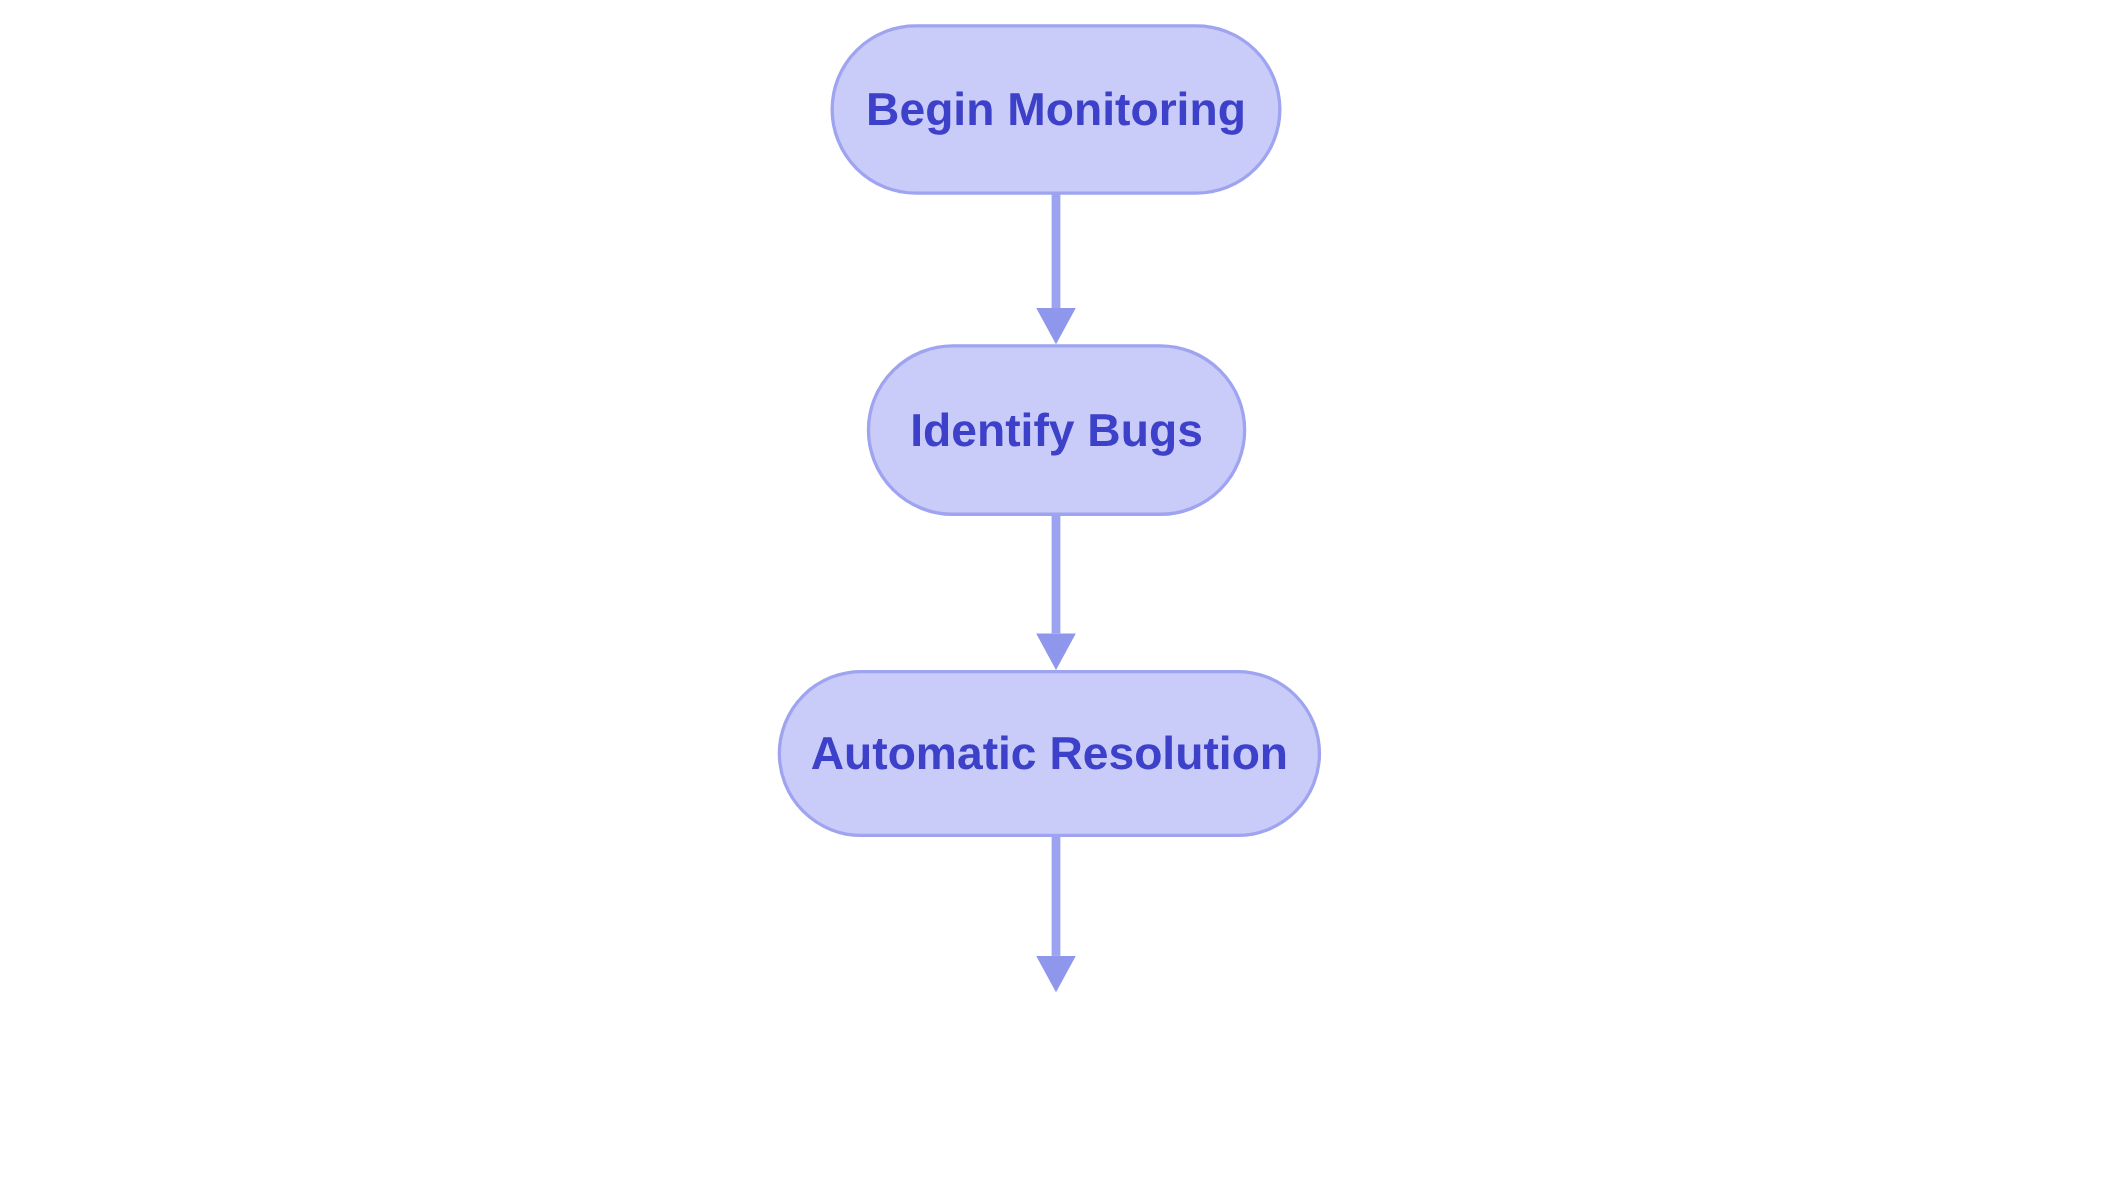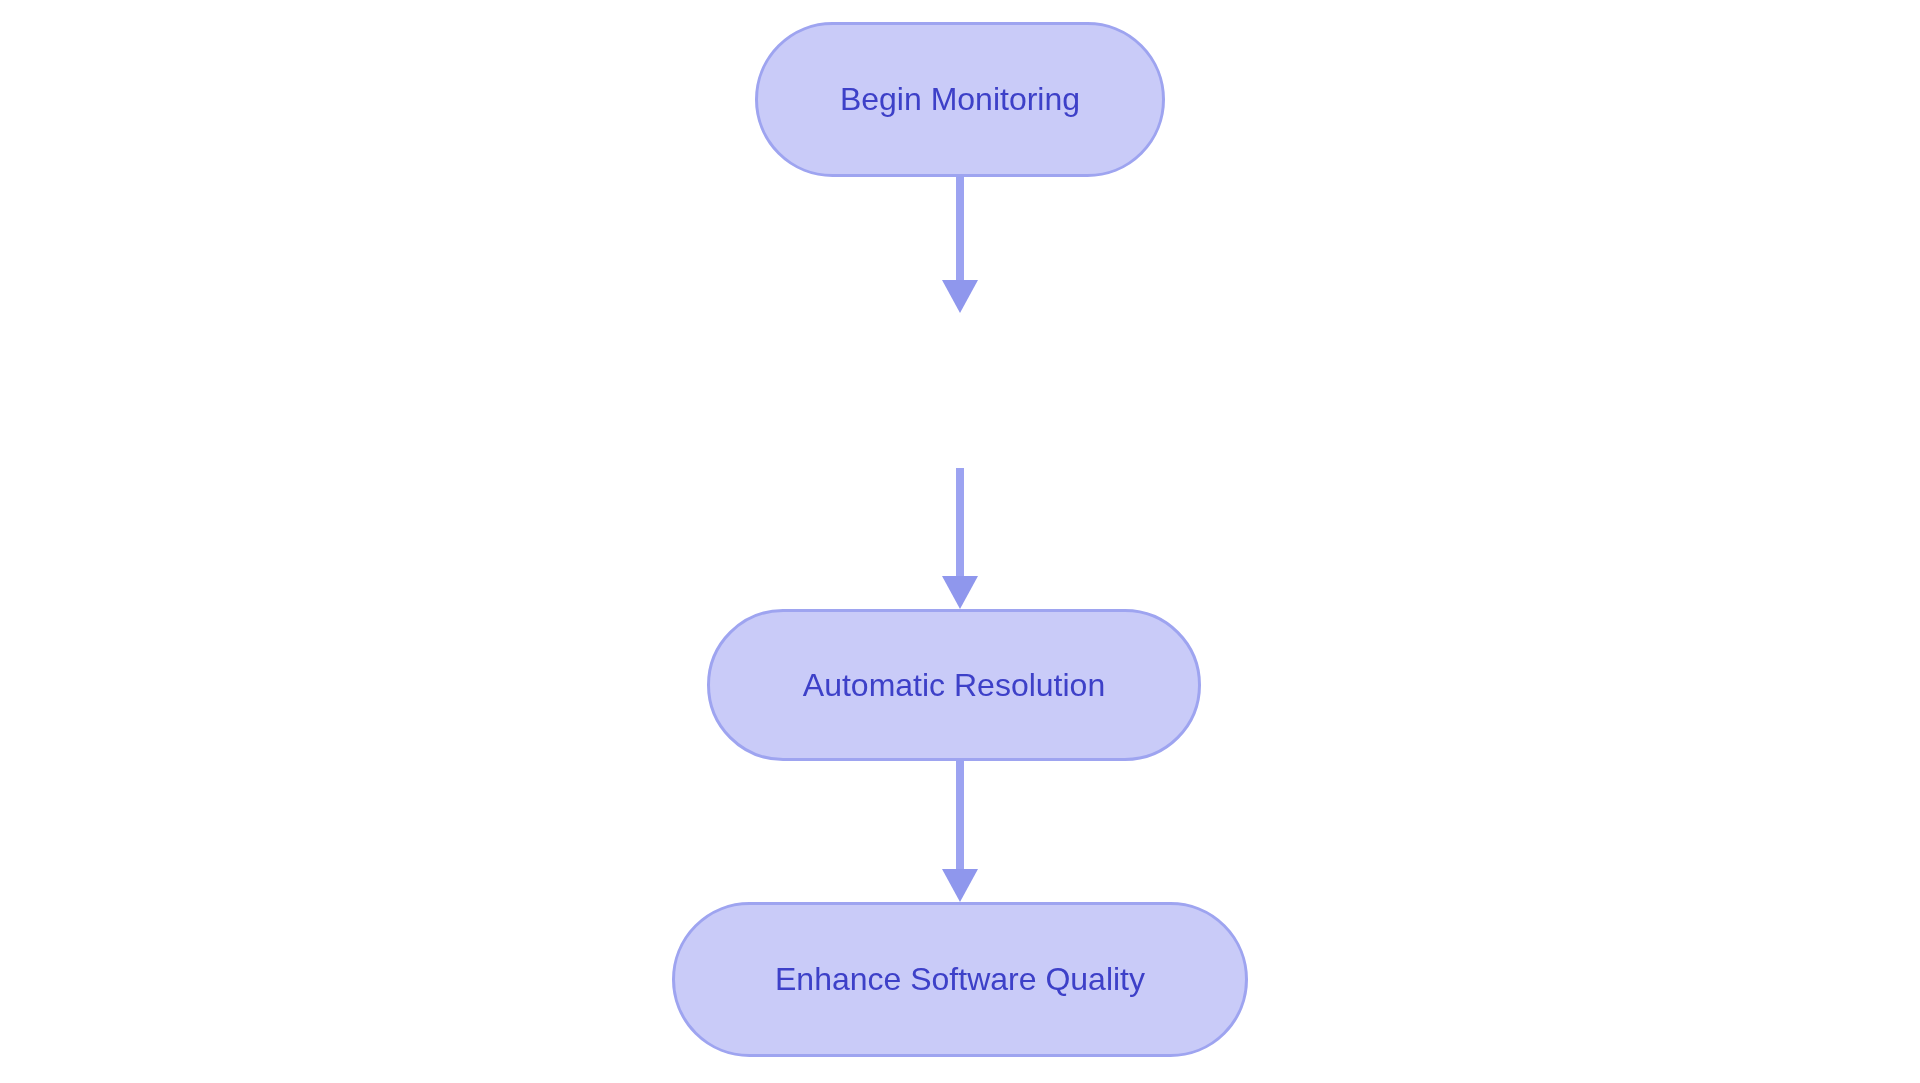--- a/index.html
+++ b/index.html
@@ -20,22 +20,22 @@
     box-sizing: border-box;
     background: #c9cbf8;
     border: 3px solid #9ea4f0;
     border-radius: 78px;
     display: flex;
     align-items: center;
     justify-content: center;
   }
   .node-label {
     color: #3d40c8;
-    font-size: 32px;
-    font-weight: 400;
+    font-size: 42px;
+    font-weight: 700;
     letter-spacing: 0px;
     white-space: nowrap;
     text-align: center;
   }
   .node-1 { left: 755px; top: 22px;  width: 410px; height: 155px; }
   .node-2 { left: 788px; top: 313px; width: 345px; height: 156px; }
   .node-3 { left: 707px; top: 609px; width: 494px; height: 152px; }
   .node-4 { left: 672px; top: 902px; width: 576px; height: 155px; }
 
   .arrow {
@@ -70,32 +70,32 @@
 
   <div class="node node-1">
     <span class="node-label">Begin Monitoring</span>
   </div>
 
   <div class="arrow arrow-1">
     <div class="arrow-line"></div>
     <div class="arrow-head"></div>
   </div>
 
+  <div class="node node-2">
+    <span class="node-label">Identify Bugs</span>
+  </div>
 
   <div class="arrow arrow-2">
     <div class="arrow-line"></div>
     <div class="arrow-head"></div>
   </div>
 
   <div class="node node-3">
     <span class="node-label">Automatic Resolution</span>
   </div>
 
   <div class="arrow arrow-3">
     <div class="arrow-line"></div>
     <div class="arrow-head"></div>
   </div>
 
-  <div class="node node-4">
-    <span class="node-label">Enhance Software Quality</span>
-  </div>
 
 </div>
 
 </body></html>

